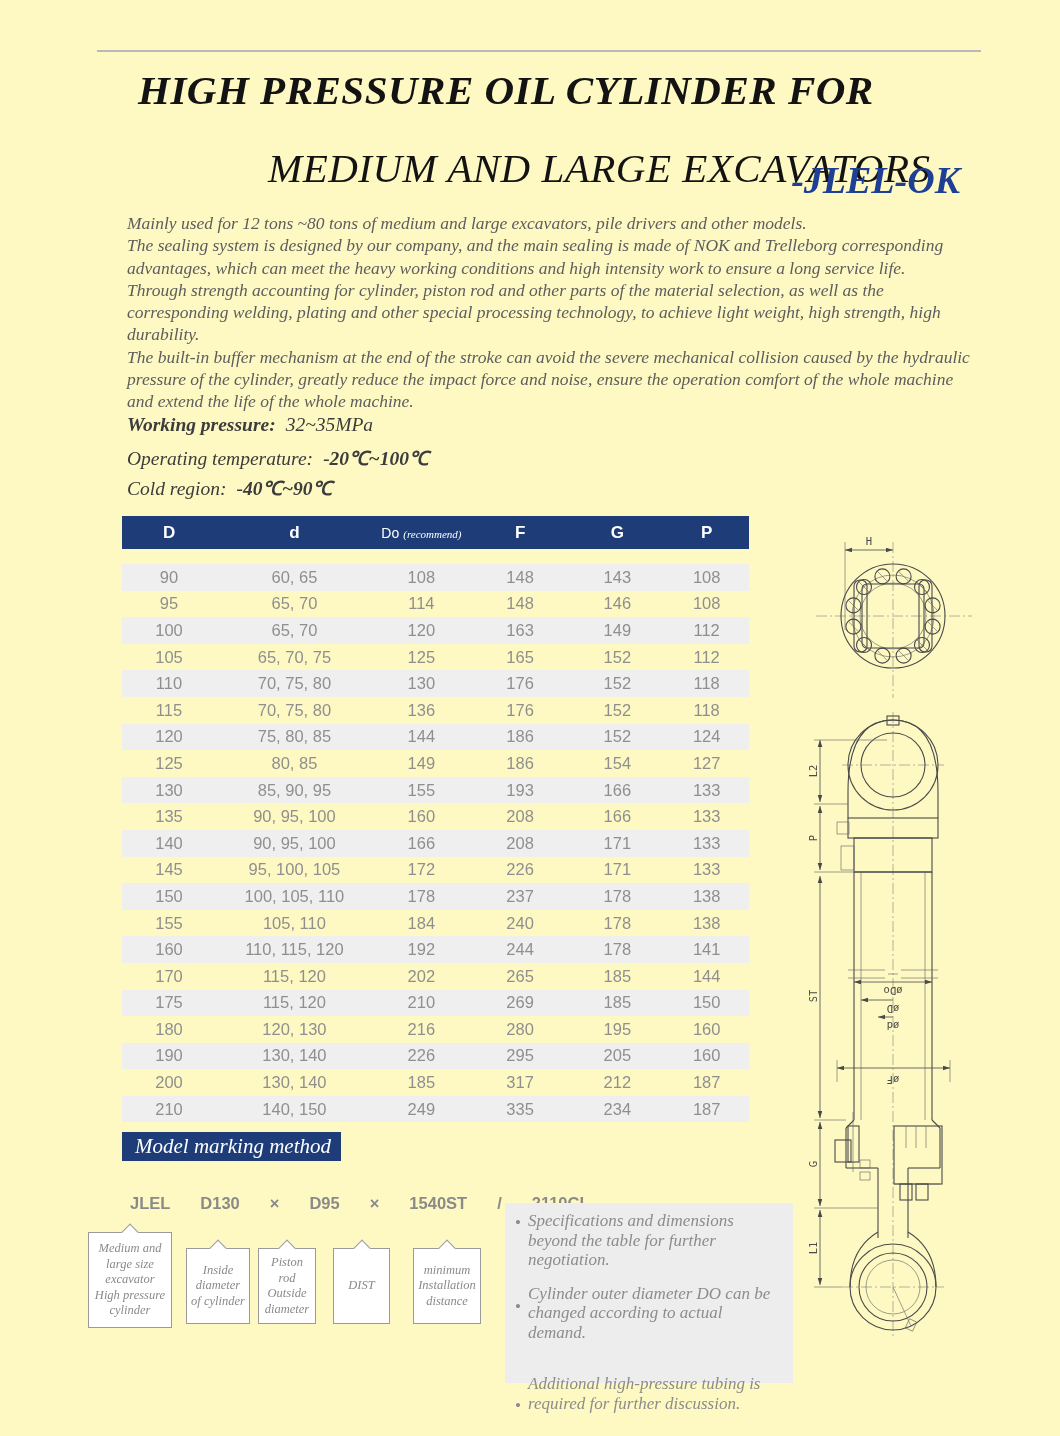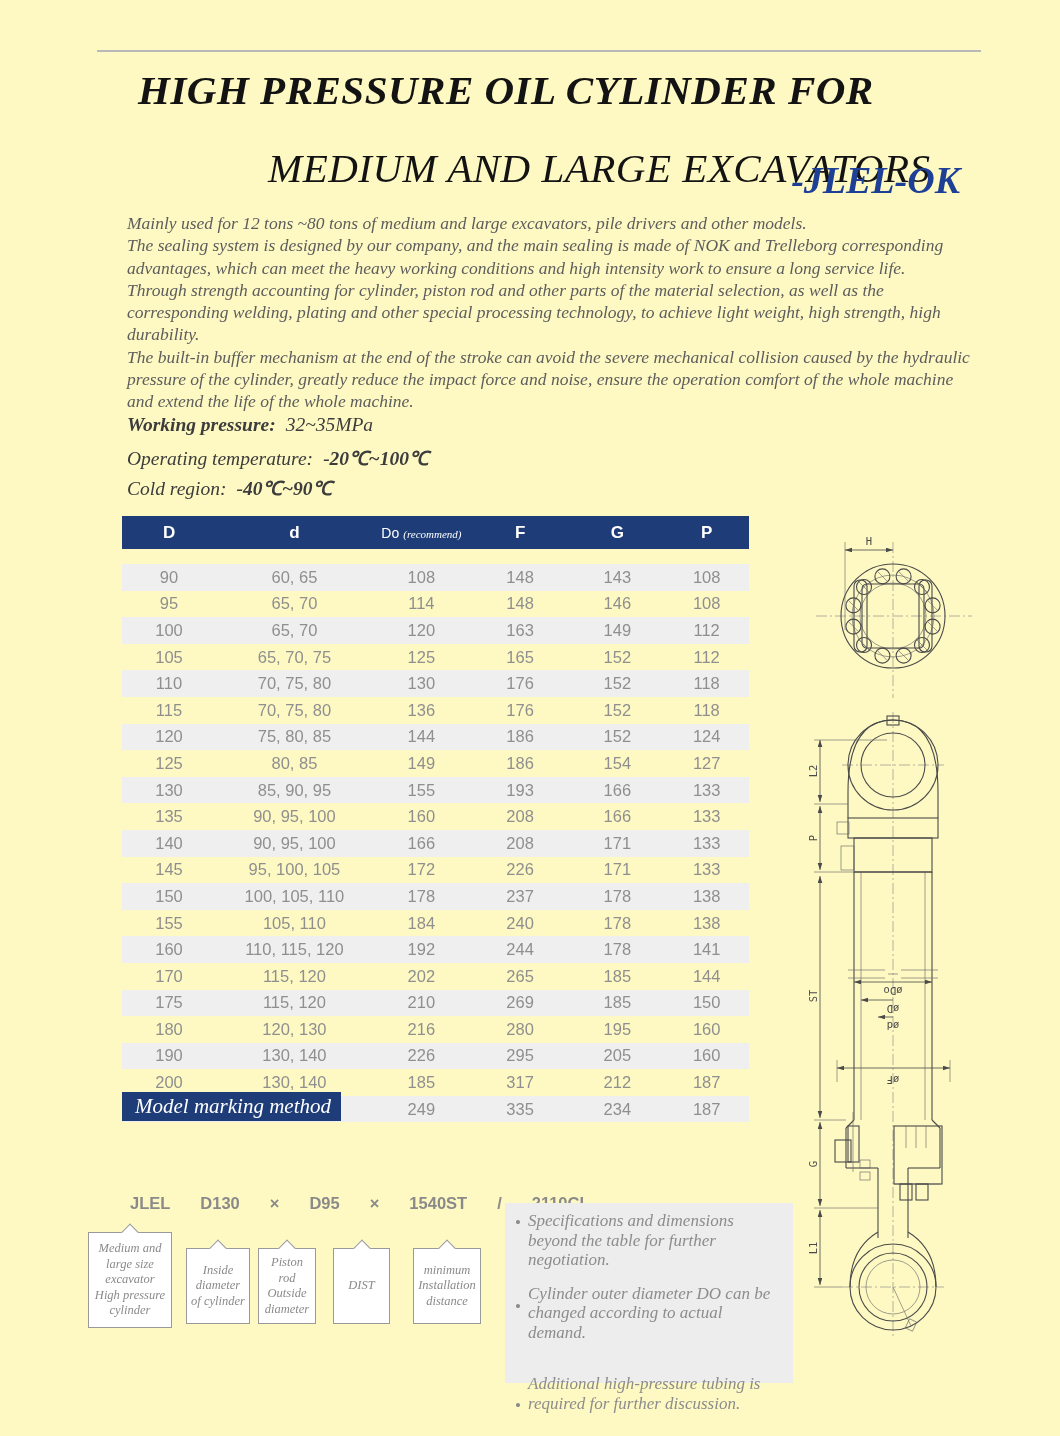--- a/index.html
+++ b/index.html
@@ -32,21 +32,21 @@
   .thead .c{text-align:center;}
   .thead .do-main{font-family:Liberation Sans, sans-serif;font-weight:normal;font-size:14px;}
   .thead .do-note{font-family:"Liberation Serif",serif;font-style:italic;font-weight:normal;font-size:11px;margin-left:4px;}
   .tbody{margin-top:15px;}
   .trow{display:flex;height:26.6px;align-items:center;font-size:16.5px;color:#8f8f8f;}
   .trow.alt{background:#efefef;}
   .trow .c{text-align:center;}
   .c.c0{width:15%;} .c.c1{width:25%;} .c.c2{width:15.5%;} .c.c3{width:16%;} .c.c4{width:15%;} .c.c5{width:13.5%;}
 
   
-  .banner{position:absolute;left:122px;top:1092px;width:219px;height:29px;background:#1d3c78;
+  .banner{position:absolute;left:122px;top:1132px;width:219px;height:29px;background:#1d3c78;
           color:#fff;font-style:italic;font-size:21px;line-height:28px;padding-left:13px;box-sizing:border-box;}
   .codeline{position:absolute;left:130px;top:1194px;display:flex;gap:30px;
             font-family:"Liberation Sans",sans-serif;font-weight:bold;font-size:16.5px;color:#8a8a8a;}
   .callout{position:absolute;border:1.5px solid #9a9a9a;background:#fff;color:#8a8a8a;
            font-style:italic;font-size:12.5px;line-height:15.5px;text-align:center;
            display:flex;align-items:center;justify-content:center;padding:3px;box-sizing:border-box;}
   .callout .caret{position:absolute;top:-7px;left:50%;margin-left:-6px;width:11px;height:11px;
            background:#fff;border-left:1.5px solid #9a9a9a;border-top:1.5px solid #9a9a9a;
            transform:rotate(45deg);}
   .co0{left:88px;top:1232px;width:84px;height:96px;}

